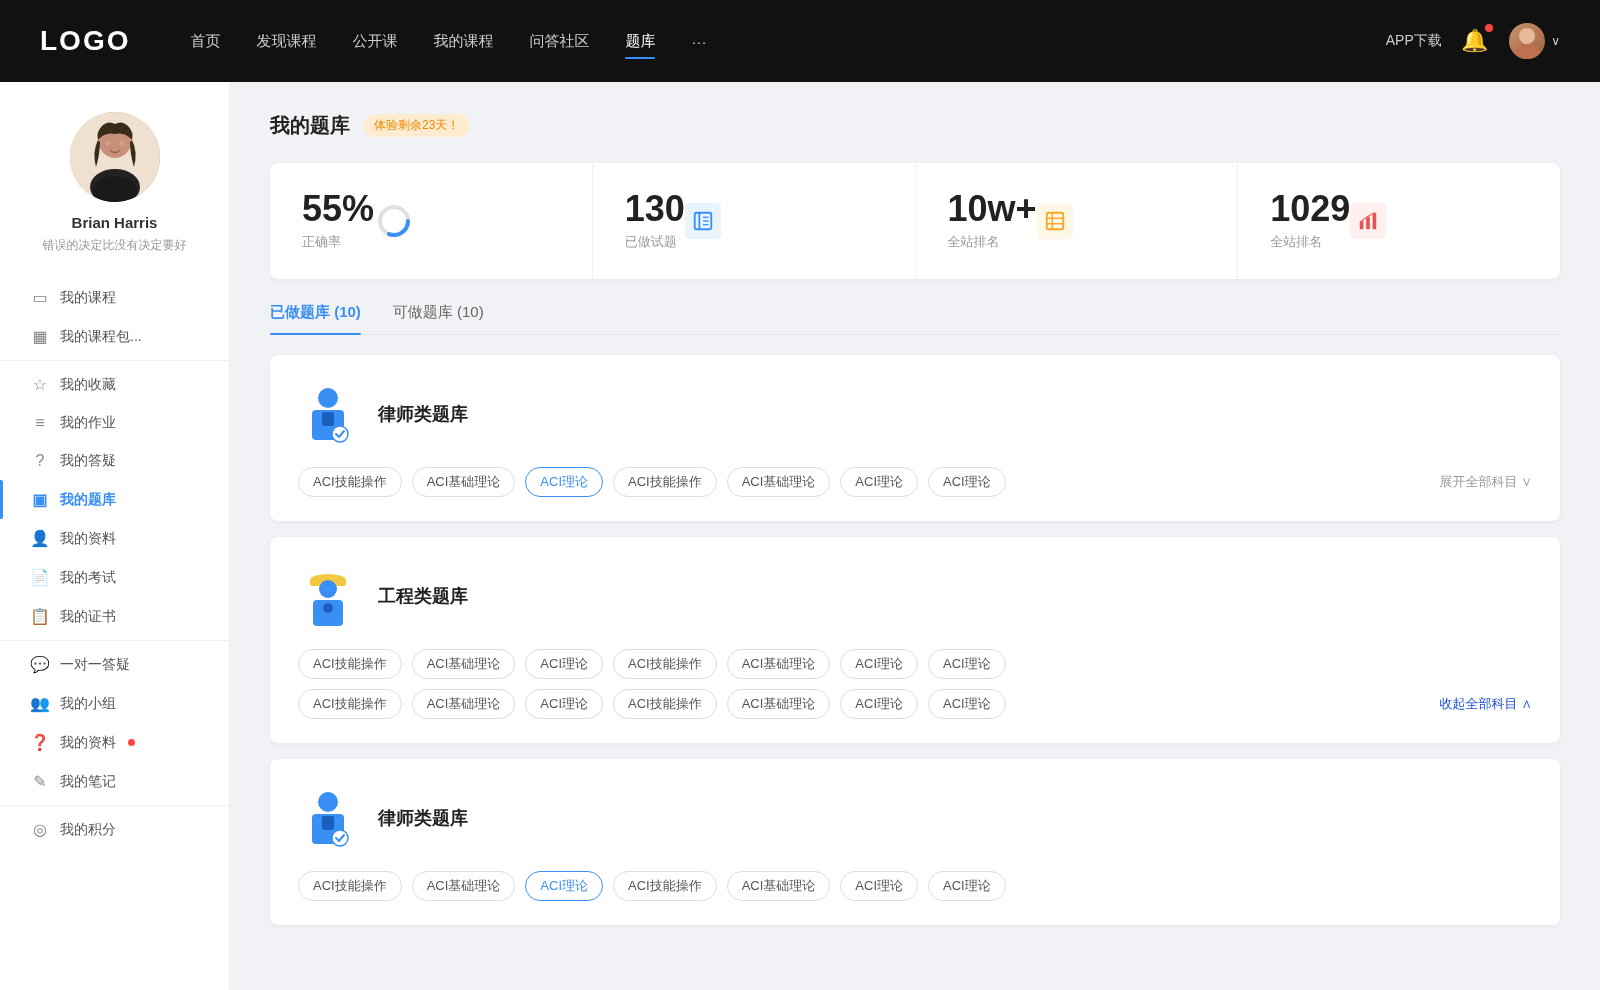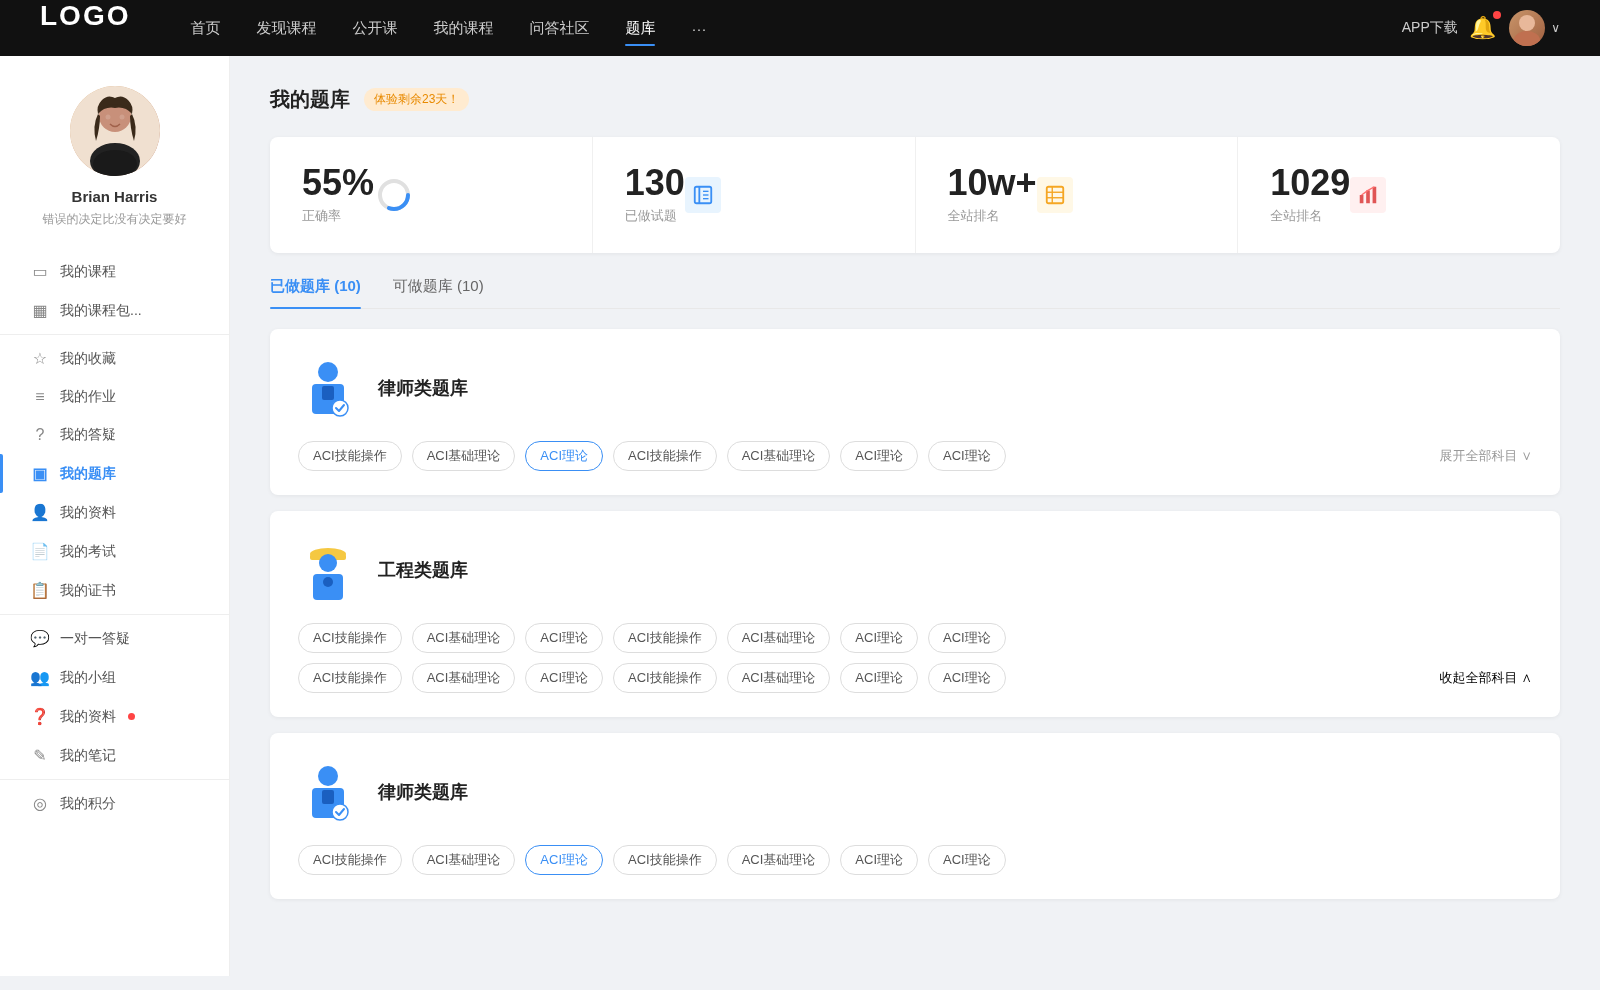--- a/index.html
+++ b/index.html
@@ -1,22 +1,23 @@
 <!DOCTYPE html>
 <html><head>
   <meta charset="utf-8">
   <style>
     * { margin: 0; padding: 0; box-sizing: border-box; }
     body { font-family: -apple-system, BlinkMacSystemFont, 'PingFang SC', 'Microsoft YaHei', sans-serif; background: #f0f2f5; width: 1600px; height: 990px; overflow: hidden; }
 
     
     .navbar {
       background: #111;
-      height: 56px;
-      display: flex;
+      height: 82px;
+      display: flex;
+      align-items: center;
       padding: 0 40px;
       position: relative;
     }
     .navbar-logo {
       color: #fff;
       font-size: 28px;
       font-weight: bold;
       margin-right: 60px;
       letter-spacing: 2px;
     }
@@ -41,21 +42,21 @@
       bottom: -8px;
       left: 0;
       right: 0;
       height: 2px;
       background: #3a8ff5;
       border-radius: 1px;
     }
     .navbar-right {
       display: flex;
       align-items: center;
-      gap: 12px;
+      gap: 20px;
     }
     .app-download {
       color: #ccc;
       font-size: 14px;
       cursor: pointer;
     }
     .bell-badge {
       position: absolute;
       top: -4px;
       right: -4px;
@@ -351,21 +352,21 @@
     }
     .expand-link {
       margin-left: auto;
       font-size: 13px;
       color: #999;
       cursor: pointer;
       white-space: nowrap;
     }
     .collapse-link {
       font-size: 13px;
-      color: #000000;
+      color: #1d4ed8;
       cursor: pointer;
       margin-left: auto;
       white-space: nowrap;
     }
     .second-tags-row {
       display: flex;
       flex-wrap: wrap;
       gap: 10px;
       margin-top: 10px;
       align-items: center;

